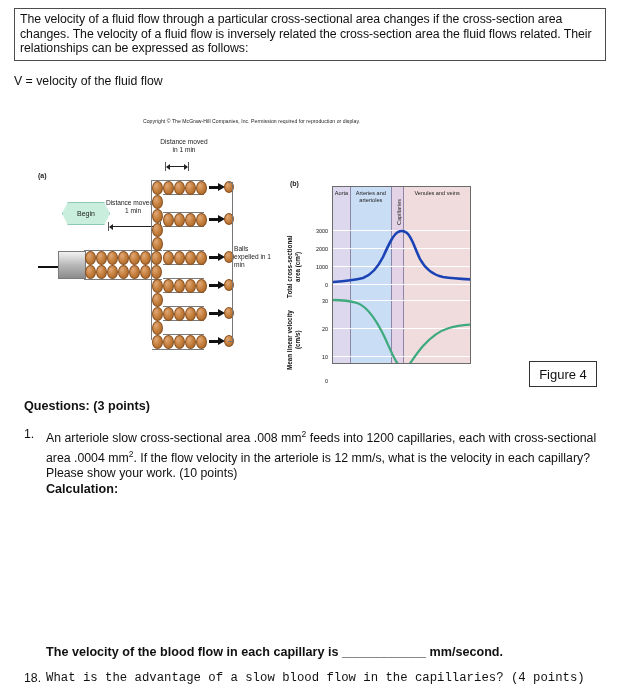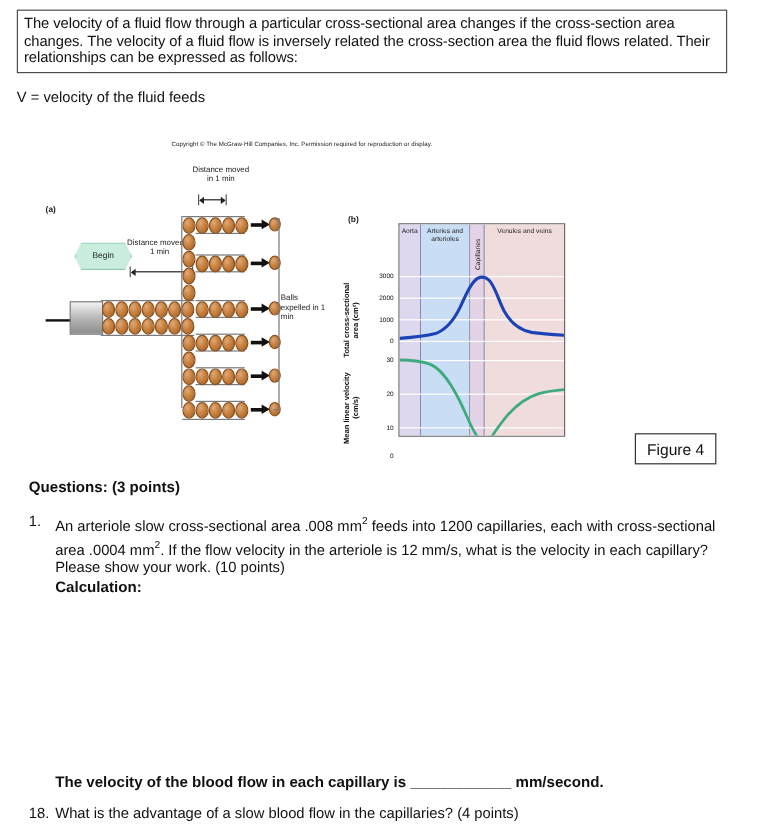--- a/index.html
+++ b/index.html
@@ -313,32 +313,32 @@
   }
   .q11 {
     position: absolute;
     left: 24px;
     top: 671px;
     width: 580px;
     font-size: 12.3px;
     line-height: 15.6px;
   }
   .q11 .num { position: absolute; left: 0; }
-  .q11 .body { display: block; padding-left: 22px; }
+  .q11 .body { display: block; padding-left: 22px; font-family: Liberation Mono, monospace; }
   sup.sm { font-size: 8.5px; }
 </style>
 </head>
 <body>
 
 <div class="intro-box">
   <div class="intro-text">The velocity of a fluid flow through a particular cross-sectional area changes if the cross-section area changes. The velocity of a fluid flow is inversely related the cross-section area the fluid flows related. Their relationships can be expressed as follows:</div>
 </div>
 
 <div class="defs">
-  <div>V = velocity of the fluid feeds</div>
+  <div>V = velocity of the fluid flow</div>
 </div>
 
 <div class="figure-wrap">
 
   <div class="copyright">Copyright © The McGraw-Hill Companies, Inc. Permission required for reproduction or display.</div>
 
   <div class="panel-a-label">(a)</div>
   <div class="begin-hex">Begin</div>
   <div class="lbl lbl-distance1">Distance moved in 1 min</div>
   <div class="lbl lbl-distance2">Distance moved in 1 min</div>

